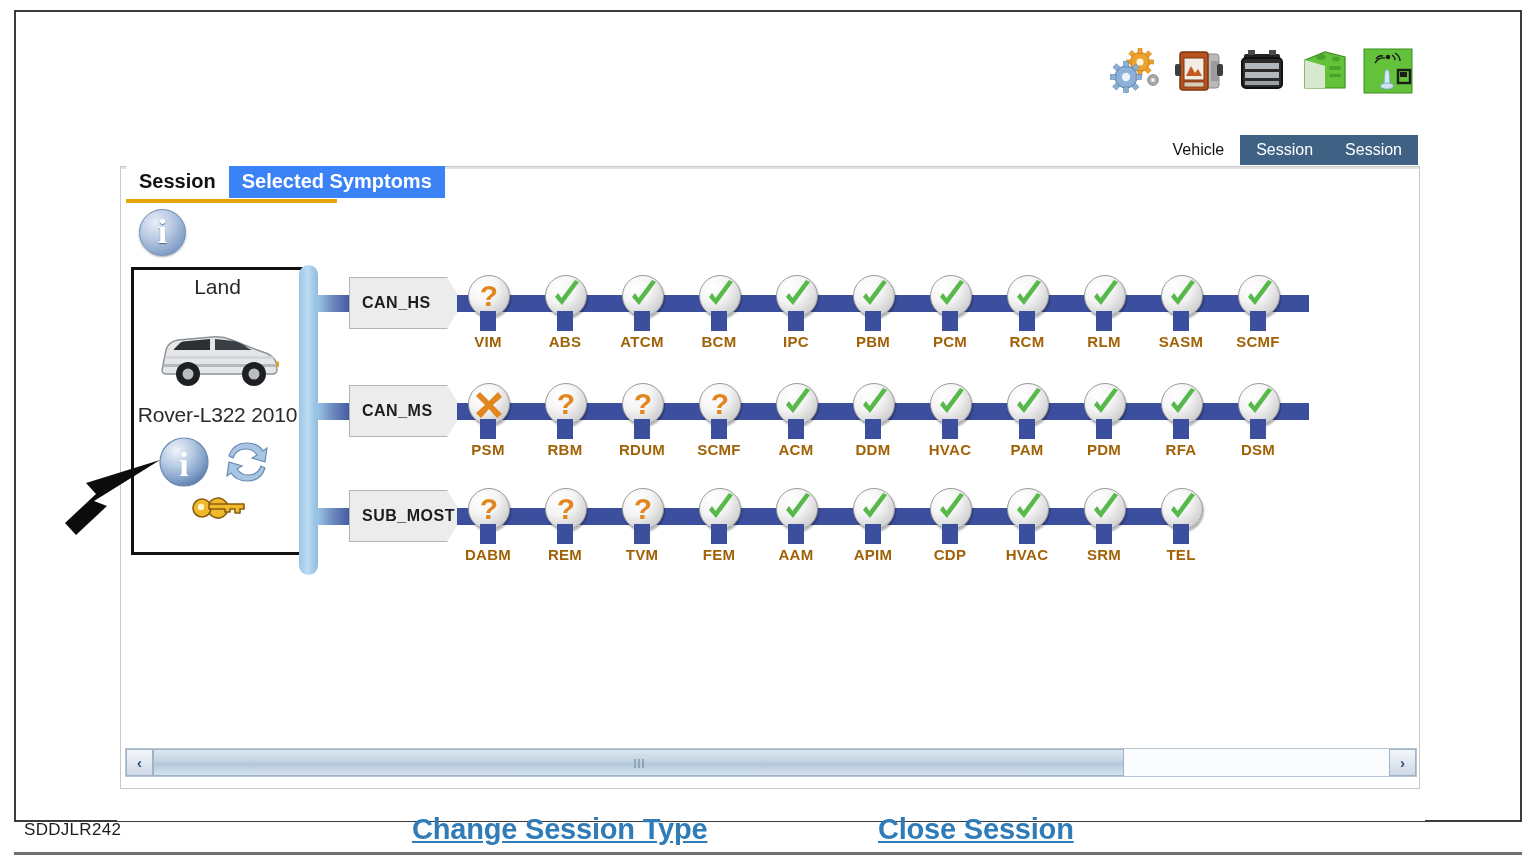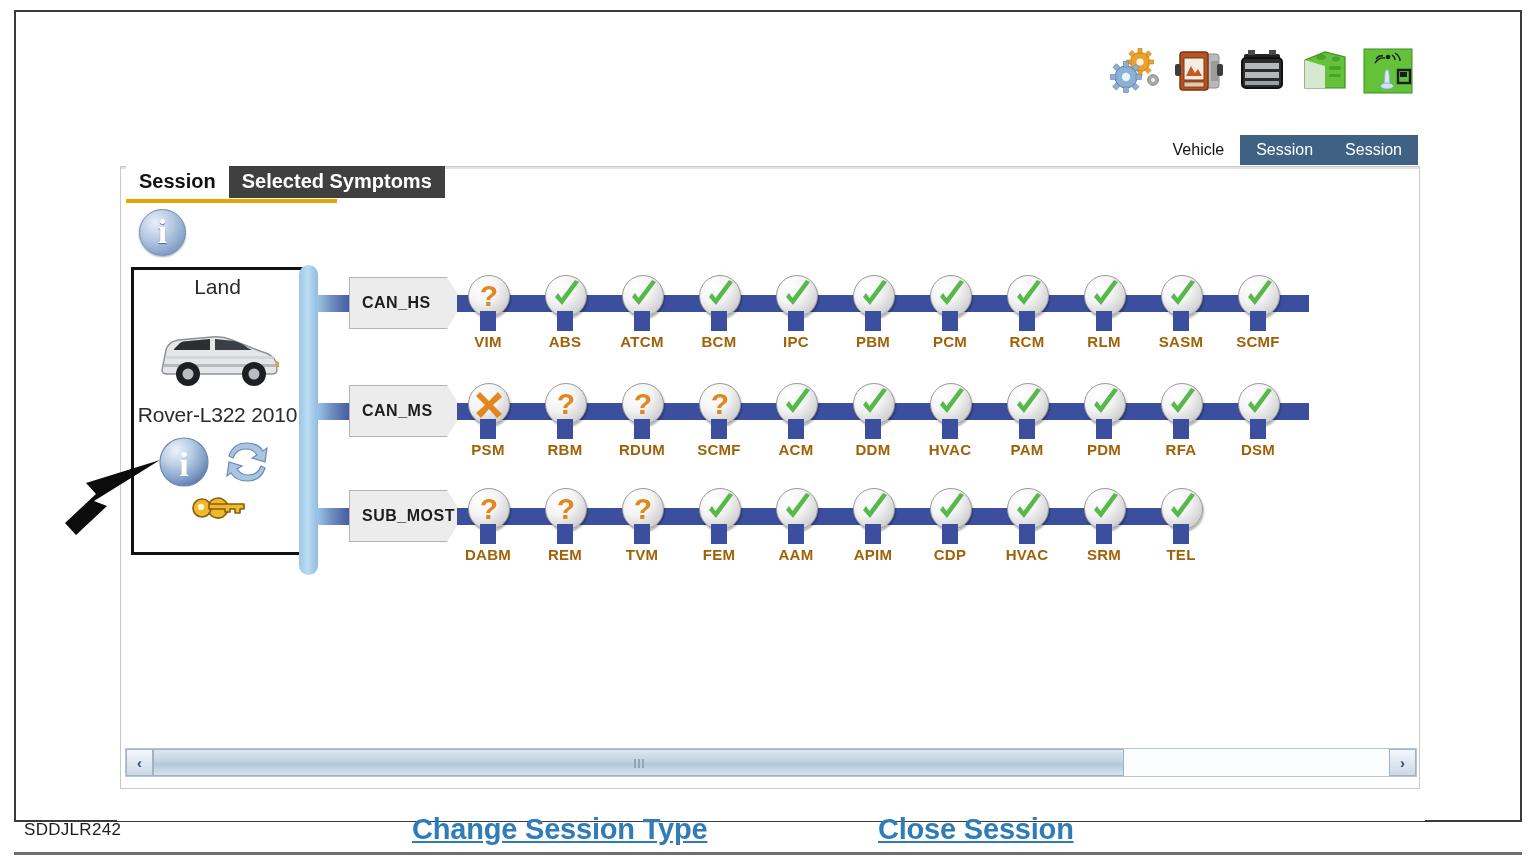--- a/index.html
+++ b/index.html
@@ -27,21 +27,21 @@
   #vehicle-underline{position:absolute;left:0;bottom:-4px;width:100%;height:3px;background:#e8a400;}
 
   
   #panel{position:absolute;left:3px;top:134px;width:1300px;height:623px;border:1px solid #c9c9c9;background:#ffffff;box-sizing:border-box;}
   #panel-topline{position:absolute;left:0;top:0;width:100%;height:2px;background:#e2e2e2;}
 
   
   #sub-tabs{position:absolute;left:5px;top:-1px;display:flex;align-items:flex-start;}
   .stab{font-size:20px;font-weight:bold;padding:4px 13px 5px 13px;line-height:23px;position:relative;}
   .stab.sel{color:#111;background:#ffffff;}
-  .stab.unsel{color:#ffffff;background:#404040;text-align:center;}
+  .stab.unsel{color:#ffffff;background:#3b82f6;text-align:center;}
   #session-underline{position:absolute;left:5px;top:32px;width:211px;height:4px;background:#e8a400;}
 
   
   #title-row{position:absolute;left:18px;top:42px;display:flex;align-items:center;gap:13px;}
   #info-badge{width:45px;height:45px;border-radius:50%;
     background:radial-gradient(circle at 34% 28%, #e8eef8 0%, #b9cae4 38%, #7e9cc4 78%, #5d7da8 100%);
     border:1px solid #6c8bb4;position:relative;box-shadow:0 1px 2px rgba(0,0,0,.35);}
   #info-badge .i-glyph{position:absolute;left:0;top:0;width:100%;height:100%;color:#ffffff;
     font-family:"Liberation Serif",serif;font-weight:bold;font-size:34px;line-height:44px;text-align:center;
     text-shadow:0 1px 1px rgba(40,70,110,.7);}

